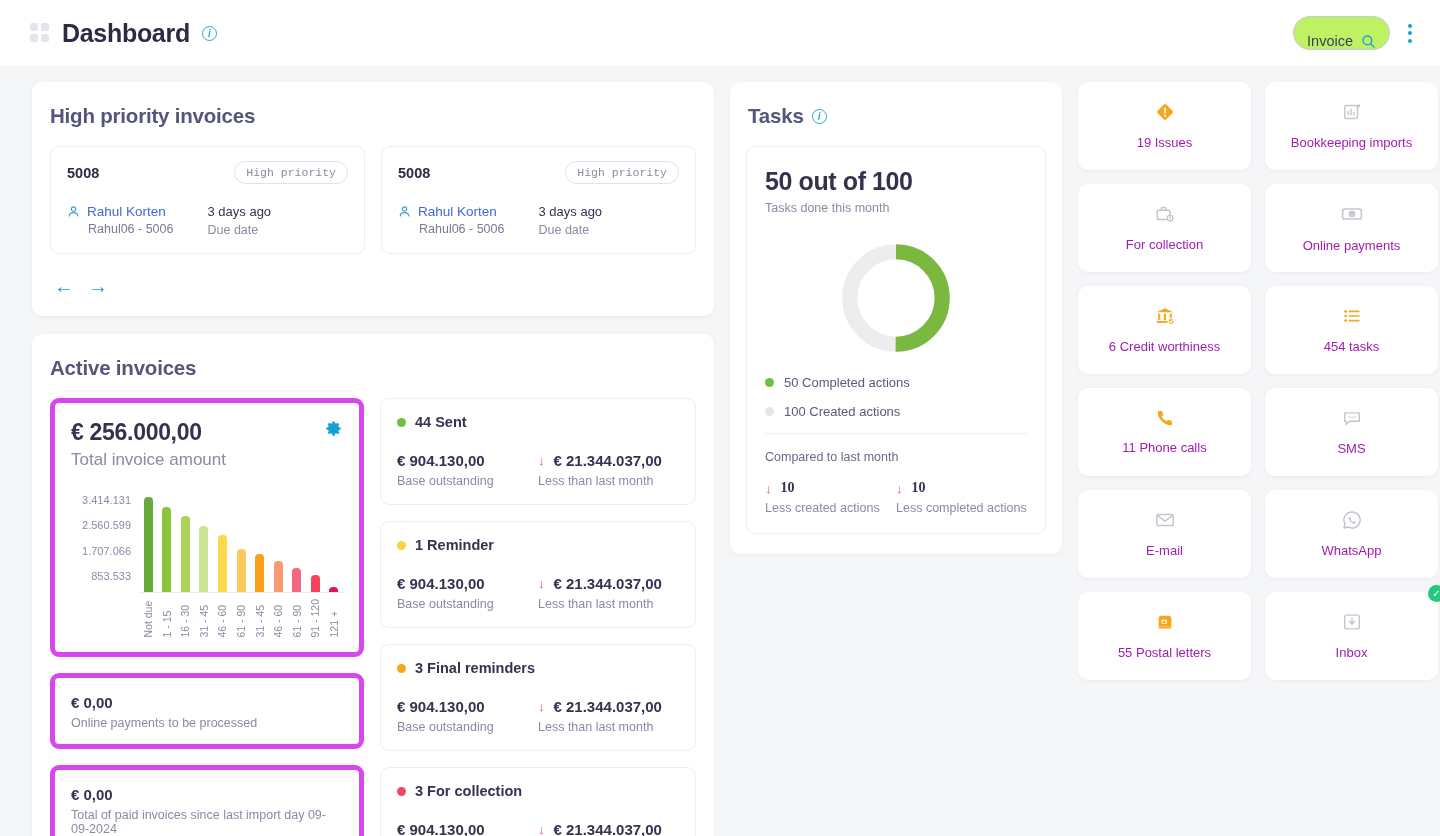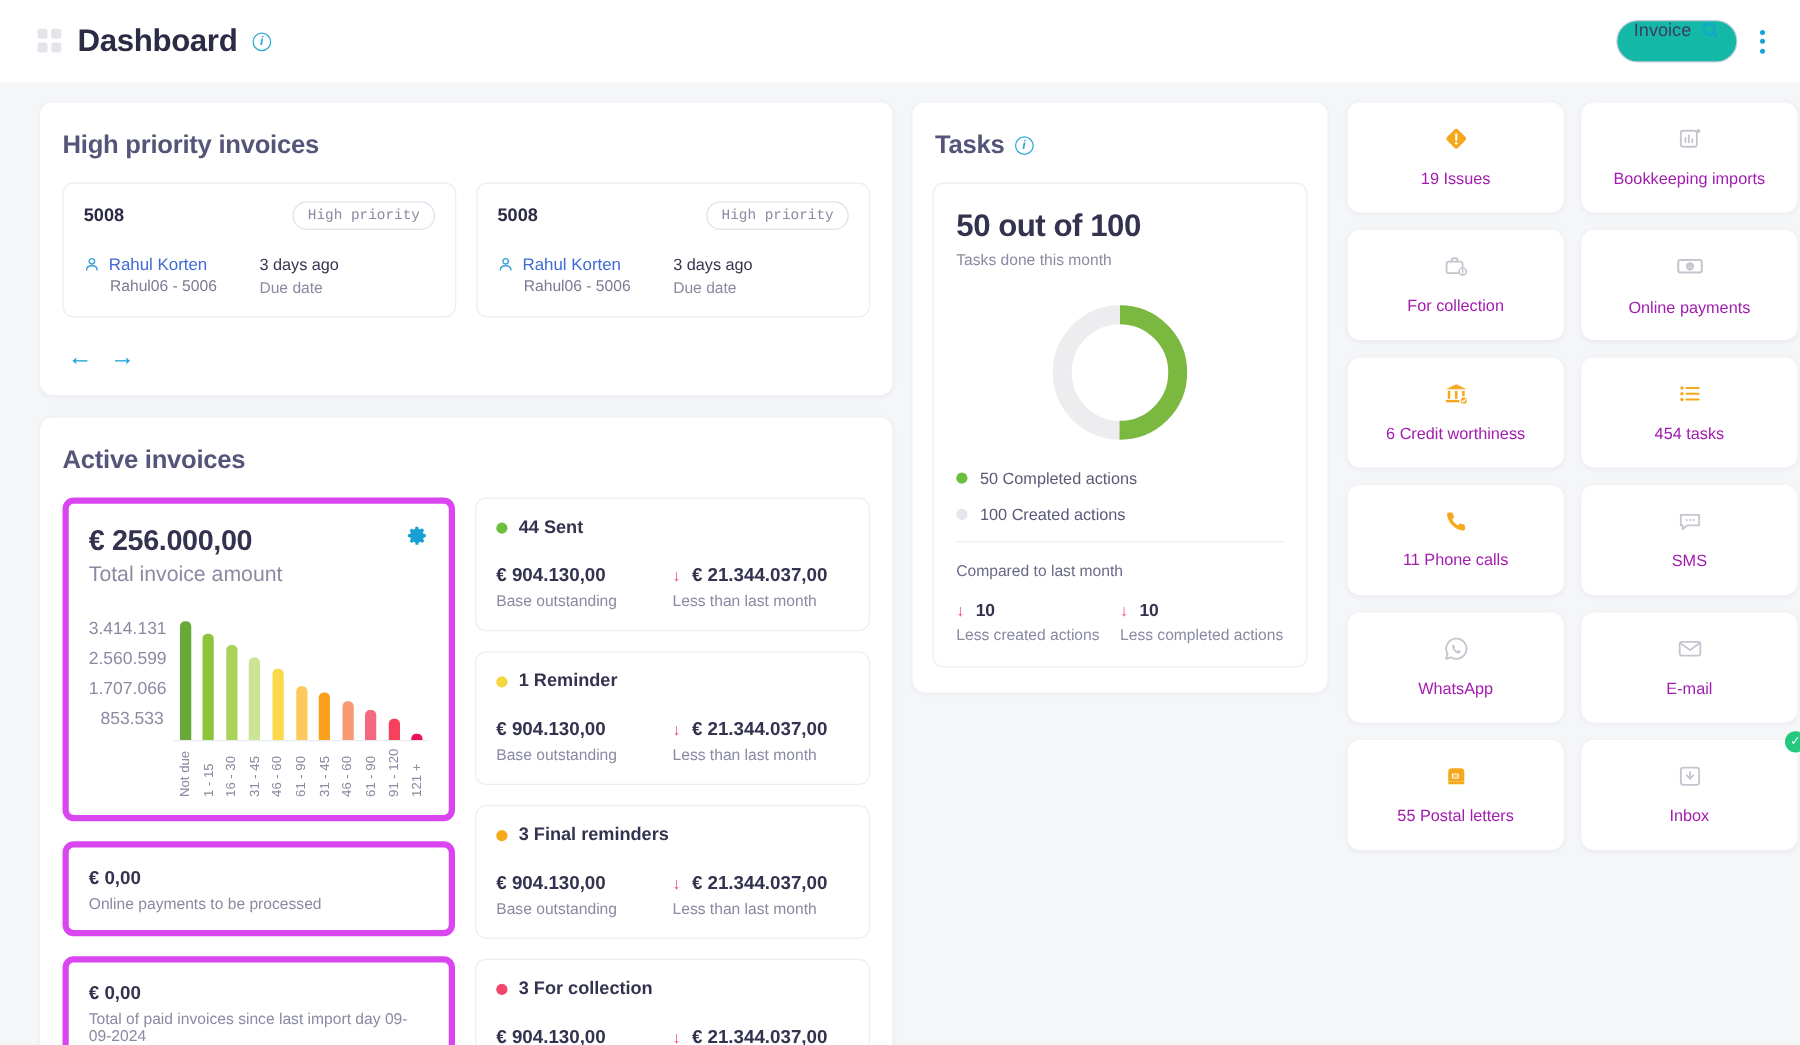--- a/index.html
+++ b/index.html
@@ -22,21 +22,21 @@
   }
   .topbar-left { display: flex; align-items: center; gap: 12px; }
   .grid-icon { width: 20px; height: 20px; display: grid; grid-template-columns: 8px 8px; grid-template-rows: 8px 8px; gap: 3px; }
   .grid-icon i { background: #e3e5ea; border-radius: 2px; display: block; }
   .page-title { font-size: 25px; font-weight: 700; color: #2b2b45; letter-spacing: -0.3px; }
   .info-icon { width: 15px; height: 15px; border-radius: 50%; border: 1.4px solid #2aa9d8; color: #2aa9d8;
     font-size: 10px; line-height: 13px; text-align: center; font-style: italic; font-weight: 700; }
   .topbar-right { margin-left: auto; display: flex; align-items: center; gap: 14px; }
   .invoice-pill {
     border: 1px solid #c6cbe0; border-radius: 18px; height: 34px; padding: 0 13px;
-    display: flex; align-items: flex-start; gap: 8px; background: #14b8a6; cursor: pointer;
+    display: flex; align-items: flex-end; gap: 8px; background: #bef264; cursor: pointer;
   }
   .invoice-pill span { font-size: 14.5px; color: #3d3d5c; }
   .kebab { display: flex; flex-direction: column; gap: 3.5px; padding: 4px; cursor: pointer; }
   .kebab i { width: 4px; height: 4px; border-radius: 50%; background: #17a0d4; display: block; }
 
   
   .page { display: flex; gap: 16px; padding: 16px 16px 0 32px; height: 770px; }
   .col-left { width: 682px; flex: 0 0 682px; }
   .col-mid { width: 332px; flex: 0 0 332px; }
   .col-right { width: 360px; flex: 0 0 360px; }
@@ -72,21 +72,21 @@
   .amount-sub { font-size: 17px; color: #8a8aa3; margin-top: 4px; }
   .amount-row { display: flex; align-items: flex-start; justify-content: space-between; }
   .gear { cursor: pointer; }
   .small-amount { font-size: 15px; font-weight: 700; color: #33334f; }
   .small-sub { font-size: 12.5px; color: #8a8aa3; margin-top: 5px; }
 
   
   .chart-wrap { display: flex; margin-top: 22px; }
   .y-axis { display: flex; flex-direction: column; justify-content: space-between;
     height: 88px; margin-top: 2px; text-align: right; padding-right: 8px; width: 68px; }
-  .y-axis div { font-size: 14px; color: #8a8aa3; }
+  .y-axis div { font-size: 11px; color: #8a8aa3; }
   .plot { flex: 1; }
   .bars { display: flex; align-items: flex-end; height: 100px; gap: 0; }
   .barslot { flex: 1; display: flex; justify-content: center; align-items: flex-end; height: 100%; }
   .bar { width: 9px; border-radius: 4px 4px 0 0; }
   .axis-line { height: 1px; background: #e8eaf0; }
   .x-axis { display: flex; margin-top: 6px; }
   .xlab { flex: 1; display: flex; justify-content: center; }
   .xlab span { font-size: 10.5px; color: #8a8aa3; writing-mode: vertical-rl; transform: rotate(180deg); white-space: nowrap; }
 
   
@@ -104,21 +104,21 @@
   .tasks-inner { border: 1px solid #eceef3; border-radius: 9px; margin: 0 16px; padding: 20px 18px 18px; }
   .tasks-big { font-size: 25px; font-weight: 700; color: #33334f; letter-spacing: -0.4px; }
   .tasks-sub { font-size: 12.5px; color: #8a8aa3; margin-top: 5px; }
   .donut-wrap { display: flex; justify-content: center; padding: 22px 0 16px; }
   .legend-row { display: flex; align-items: center; gap: 10px; margin-bottom: 14px; }
   .legend-text { font-size: 13px; color: #5a5a78; }
   .divider { height: 1px; background: #eceef3; margin: 12px 0 16px; }
   .cmp-title { font-size: 12.5px; color: #6a6a88; margin-bottom: 16px; }
   .cmp-row { display: flex; }
   .cmp-col { width: 50%; }
-  .cmp-val { font-size: 14px; font-weight: 700; color: #33334f; }
+  .cmp-val { font-size: 14px; font-weight: 700; color: #33334f; font-family: Liberation Serif, serif; }
   .cmp-sub { font-size: 12.5px; color: #8a8aa3; margin-top: 5px; }
 
   
   .tiles { display: grid; grid-template-columns: 1fr 1fr; gap: 14px; }
   .tile {
     background: #fff; border-radius: 10px; box-shadow: 0 1px 4px rgba(40,45,80,.06);
     height: 88px; display: flex; flex-direction: column; align-items: center; justify-content: center;
     gap: 8px; position: relative; cursor: pointer; padding: 0 8px;
   }
   .tile-label { font-size: 13px; color: #a21caf; text-align: right; line-height: 1.3; }
@@ -534,31 +534,31 @@
           <span><svg width="22" height="22" viewBox="0 0 24 24">
               <path d="M4 6.4h16v9.2H9.6L5.6 19v-3.4H4z" fill="none" stroke="#c3c6ce" stroke-width="1.6" stroke-linecap="round" stroke-linejoin="round"></path>
               <circle cx="9" cy="11" r="0.95" fill="#c3c6ce"></circle>
               <circle cx="12" cy="11" r="0.95" fill="#c3c6ce"></circle>
               <circle cx="15" cy="11" r="0.95" fill="#c3c6ce"></circle>
             </svg></span>
           <span class="tile-label">SMS</span>
         </div>
         <div class="tile">
           <span><svg width="22" height="22" viewBox="0 0 24 24">
+              <rect x="3" y="6" width="18" height="12" rx="2" fill="none" stroke="#c3c6ce" stroke-width="1.6" stroke-linecap="round" stroke-linejoin="round"></rect>
+              <polyline points="3.8,7.2 12,13.2 20.2,7.2" fill="none" stroke="#c3c6ce" stroke-width="1.6" stroke-linecap="round" stroke-linejoin="round"></polyline>
+            </svg></span>
+          <span class="tile-label">E-mail</span>
+        </div>
+        <div class="tile">
+          <span><svg width="22" height="22" viewBox="0 0 24 24">
               <path d="M12 3.2a8.8 8.8 0 00-7.6 13.2L3.2 20.8l4.5-1.2A8.8 8.8 0 1012 3.2z" fill="none" stroke="#c3c6ce" stroke-width="1.6" stroke-linecap="round" stroke-linejoin="round"></path>
               <path d="M9.4 8.6c.3-.1.6 0 .8.4l.7 1.3c.1.3.1.5-.1.7l-.5.6c.7 1.3 1.5 2 2.6 2.5l.5-.6c.2-.2.5-.3.8-.2l1.3.6c.3.2.5.5.4.8-.2.9-1 1.4-1.9 1.3-2.7-.4-5-2.7-5.5-5.4-.1-.8.3-1.7 1.1-2z" fill="#c3c6ce"></path>
             </svg></span>
           <span class="tile-label">WhatsApp</span>
-        </div>
-        <div class="tile">
-          <span><svg width="22" height="22" viewBox="0 0 24 24">
-              <rect x="3" y="6" width="18" height="12" rx="2" fill="none" stroke="#c3c6ce" stroke-width="1.6" stroke-linecap="round" stroke-linejoin="round"></rect>
-              <polyline points="3.8,7.2 12,13.2 20.2,7.2" fill="none" stroke="#c3c6ce" stroke-width="1.6" stroke-linecap="round" stroke-linejoin="round"></polyline>
-            </svg></span>
-          <span class="tile-label">E-mail</span>
         </div>
         <div class="tile">
           <span><svg width="22" height="22" viewBox="0 0 24 24">
               <path d="M5 8.5a3.4 3.4 0 013.4-3.4h7.2a3.4 3.4 0 013.4 3.4v8.4H5z" fill="#f6a81c"></path>
               <rect x="8.2" y="9.6" width="6" height="4.4" rx="0.8" fill="#fff"></rect>
               <line x1="9.6" y1="11.1" x2="12.8" y2="11.1" stroke="#f6a81c" stroke-width="1.1" stroke-linecap="round"></line>
               <line x1="9.6" y1="12.6" x2="12.8" y2="12.6" stroke="#f6a81c" stroke-width="1.1" stroke-linecap="round"></line>
               <rect x="5" y="17" width="14" height="2" rx="0.7" fill="#f6a81c"></rect>
             </svg></span>
           <span class="tile-label">55 Postal letters</span>

